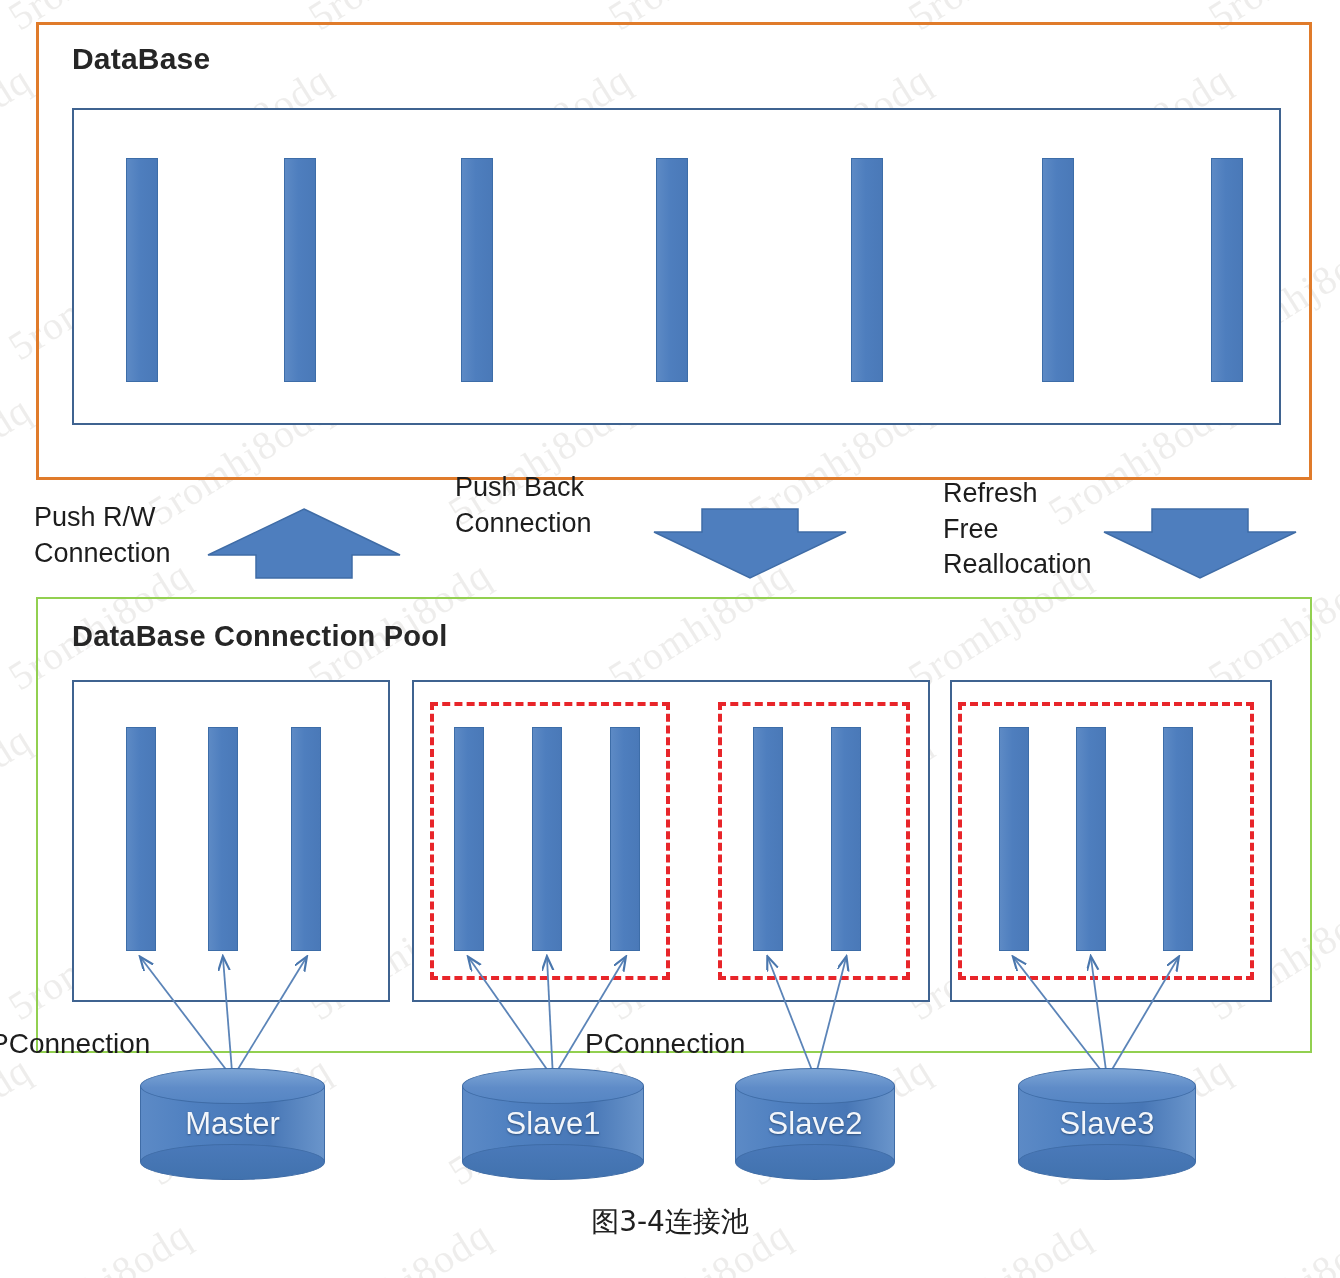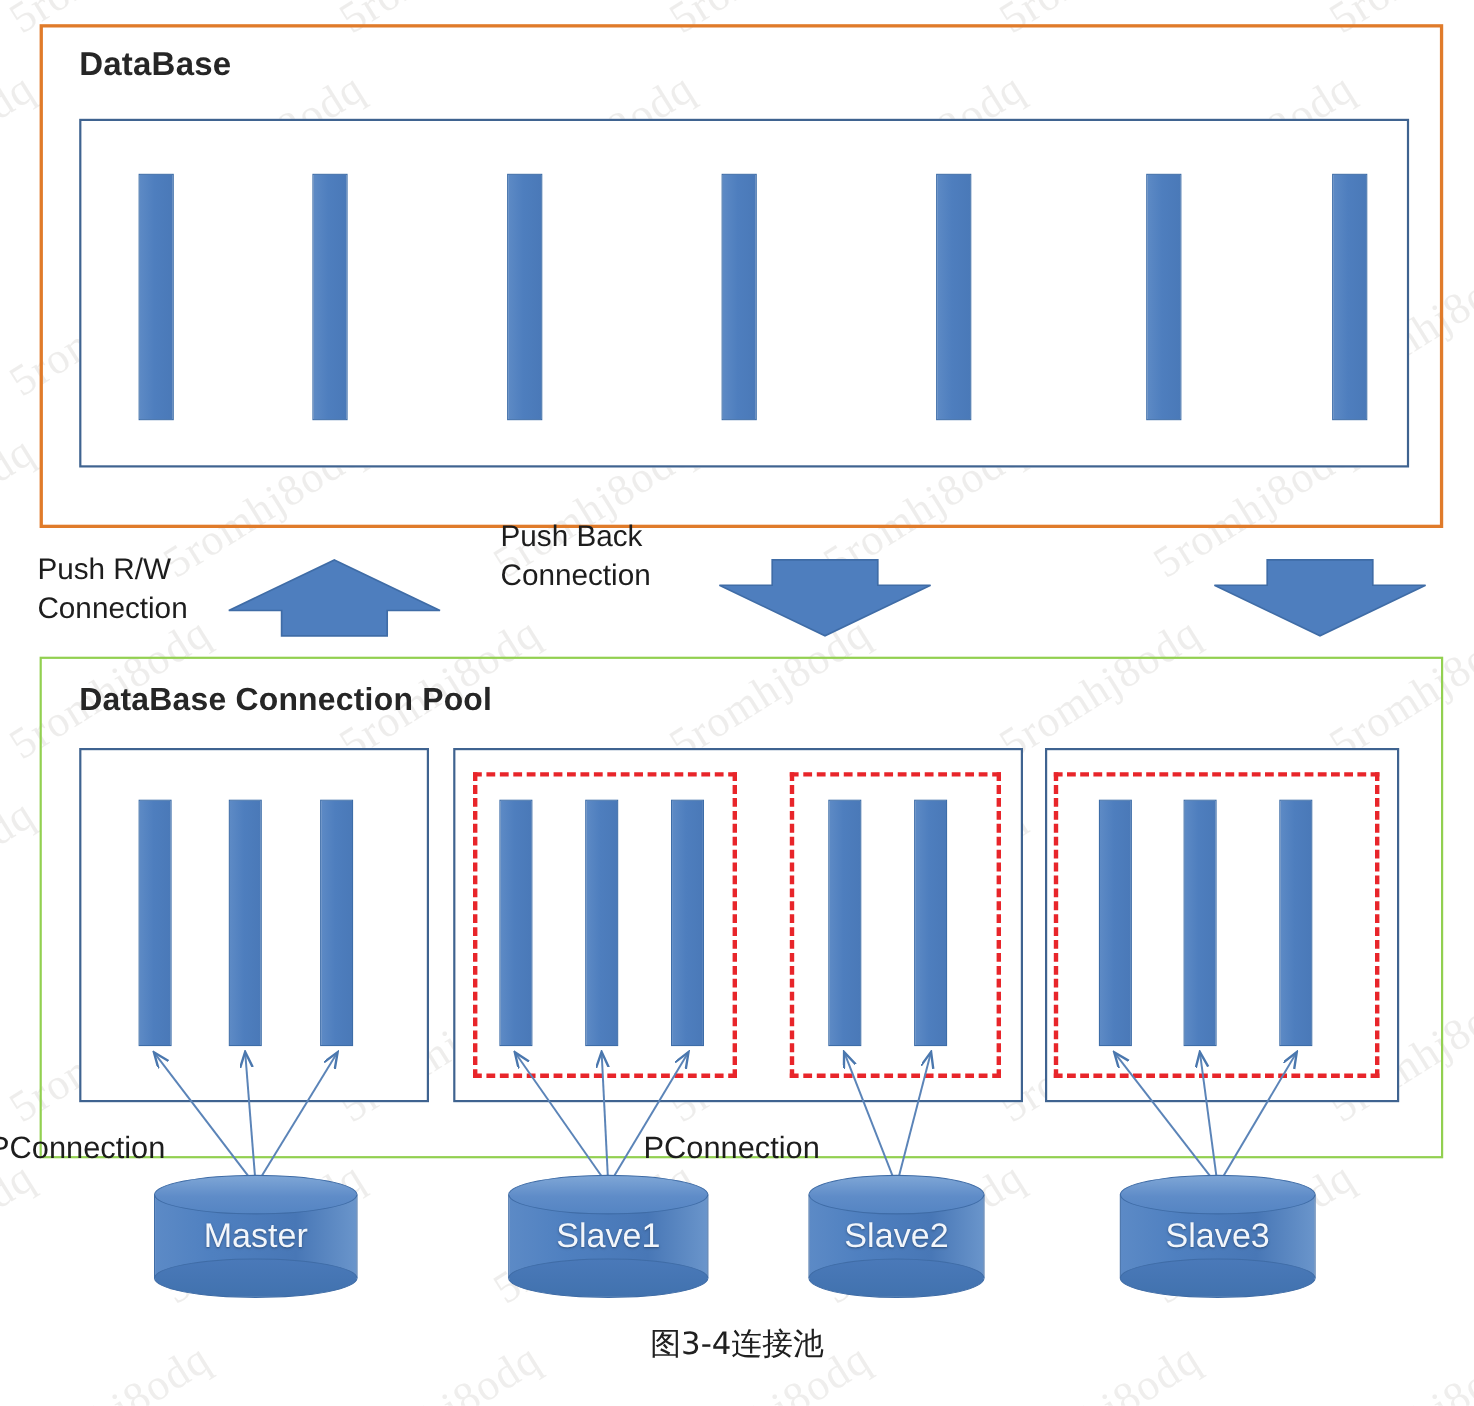--- a/index.html
+++ b/index.html
@@ -161,20 +161,25 @@
   </svg>
 
   <div class="band-label" style="left:455px;top:470px;">
     <div>Push Back</div>
     <div>Connection</div>
   </div>
   <svg class="arrow-svg" style="left:650px;top:507px;" width="200" height="75" viewBox="0 0 200 75">
     <polygon points="52,2 148,2 148,25 196,25 100,71 4,25 52,25" fill="#4e7ebe" stroke="#3f6ca6" stroke-width="1.5"></polygon>
   </svg>
 
+  <div class="band-label" style="left:943px;top:476px;">
+    <div>Refresh</div>
+    <div>Free</div>
+    <div>Reallocation</div>
+  </div>
   <svg class="arrow-svg" style="left:1100px;top:507px;" width="200" height="75" viewBox="0 0 200 75">
     <polygon points="52,2 148,2 148,25 196,25 100,71 4,25 52,25" fill="#4e7ebe" stroke="#3f6ca6" stroke-width="1.5"></polygon>
   </svg>
 
   <div class="abs pool-outer"></div>
   <div class="abs pool-title">DataBase Connection Pool</div>
   <div id="pool-groups">
       <div class="pool-group" style="left: 72px; top: 680px; width: 318px; height: 322px;"></div>
       <div class="bar" style="left: 126px; top: 727px; width: 30px; height: 224px;"></div>
       <div class="bar" style="left: 208px; top: 727px; width: 30px; height: 224px;"></div>

